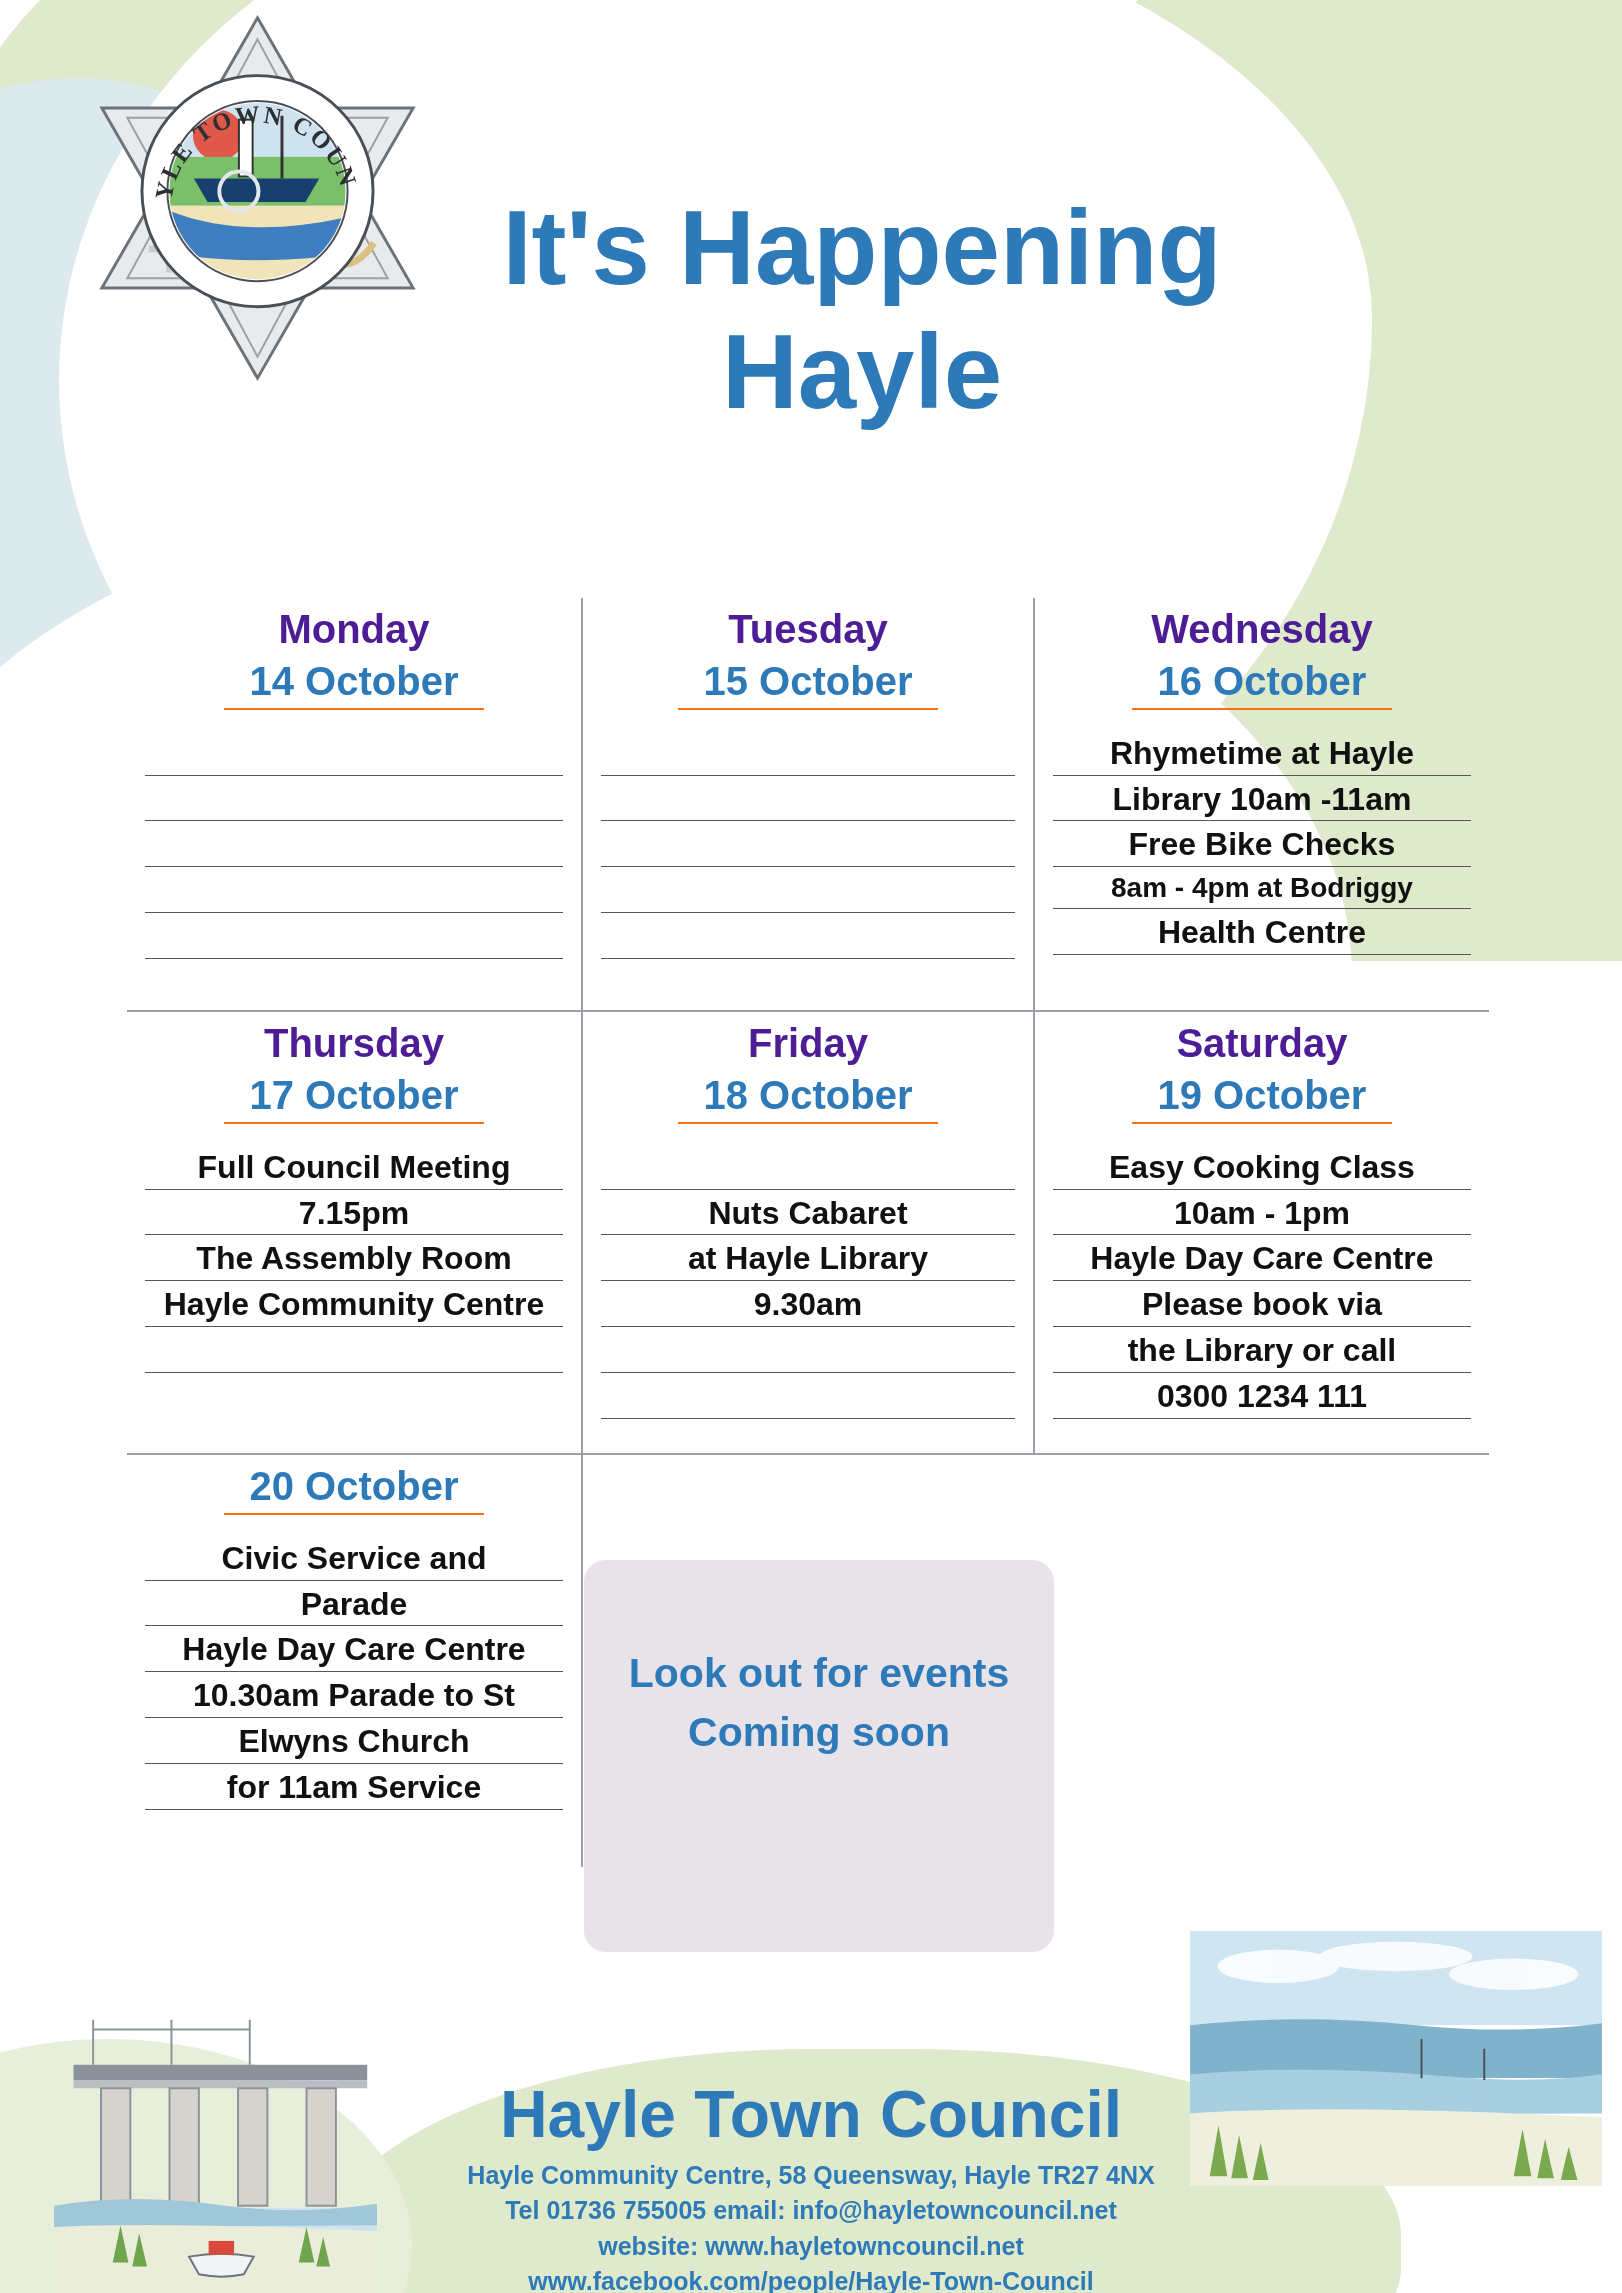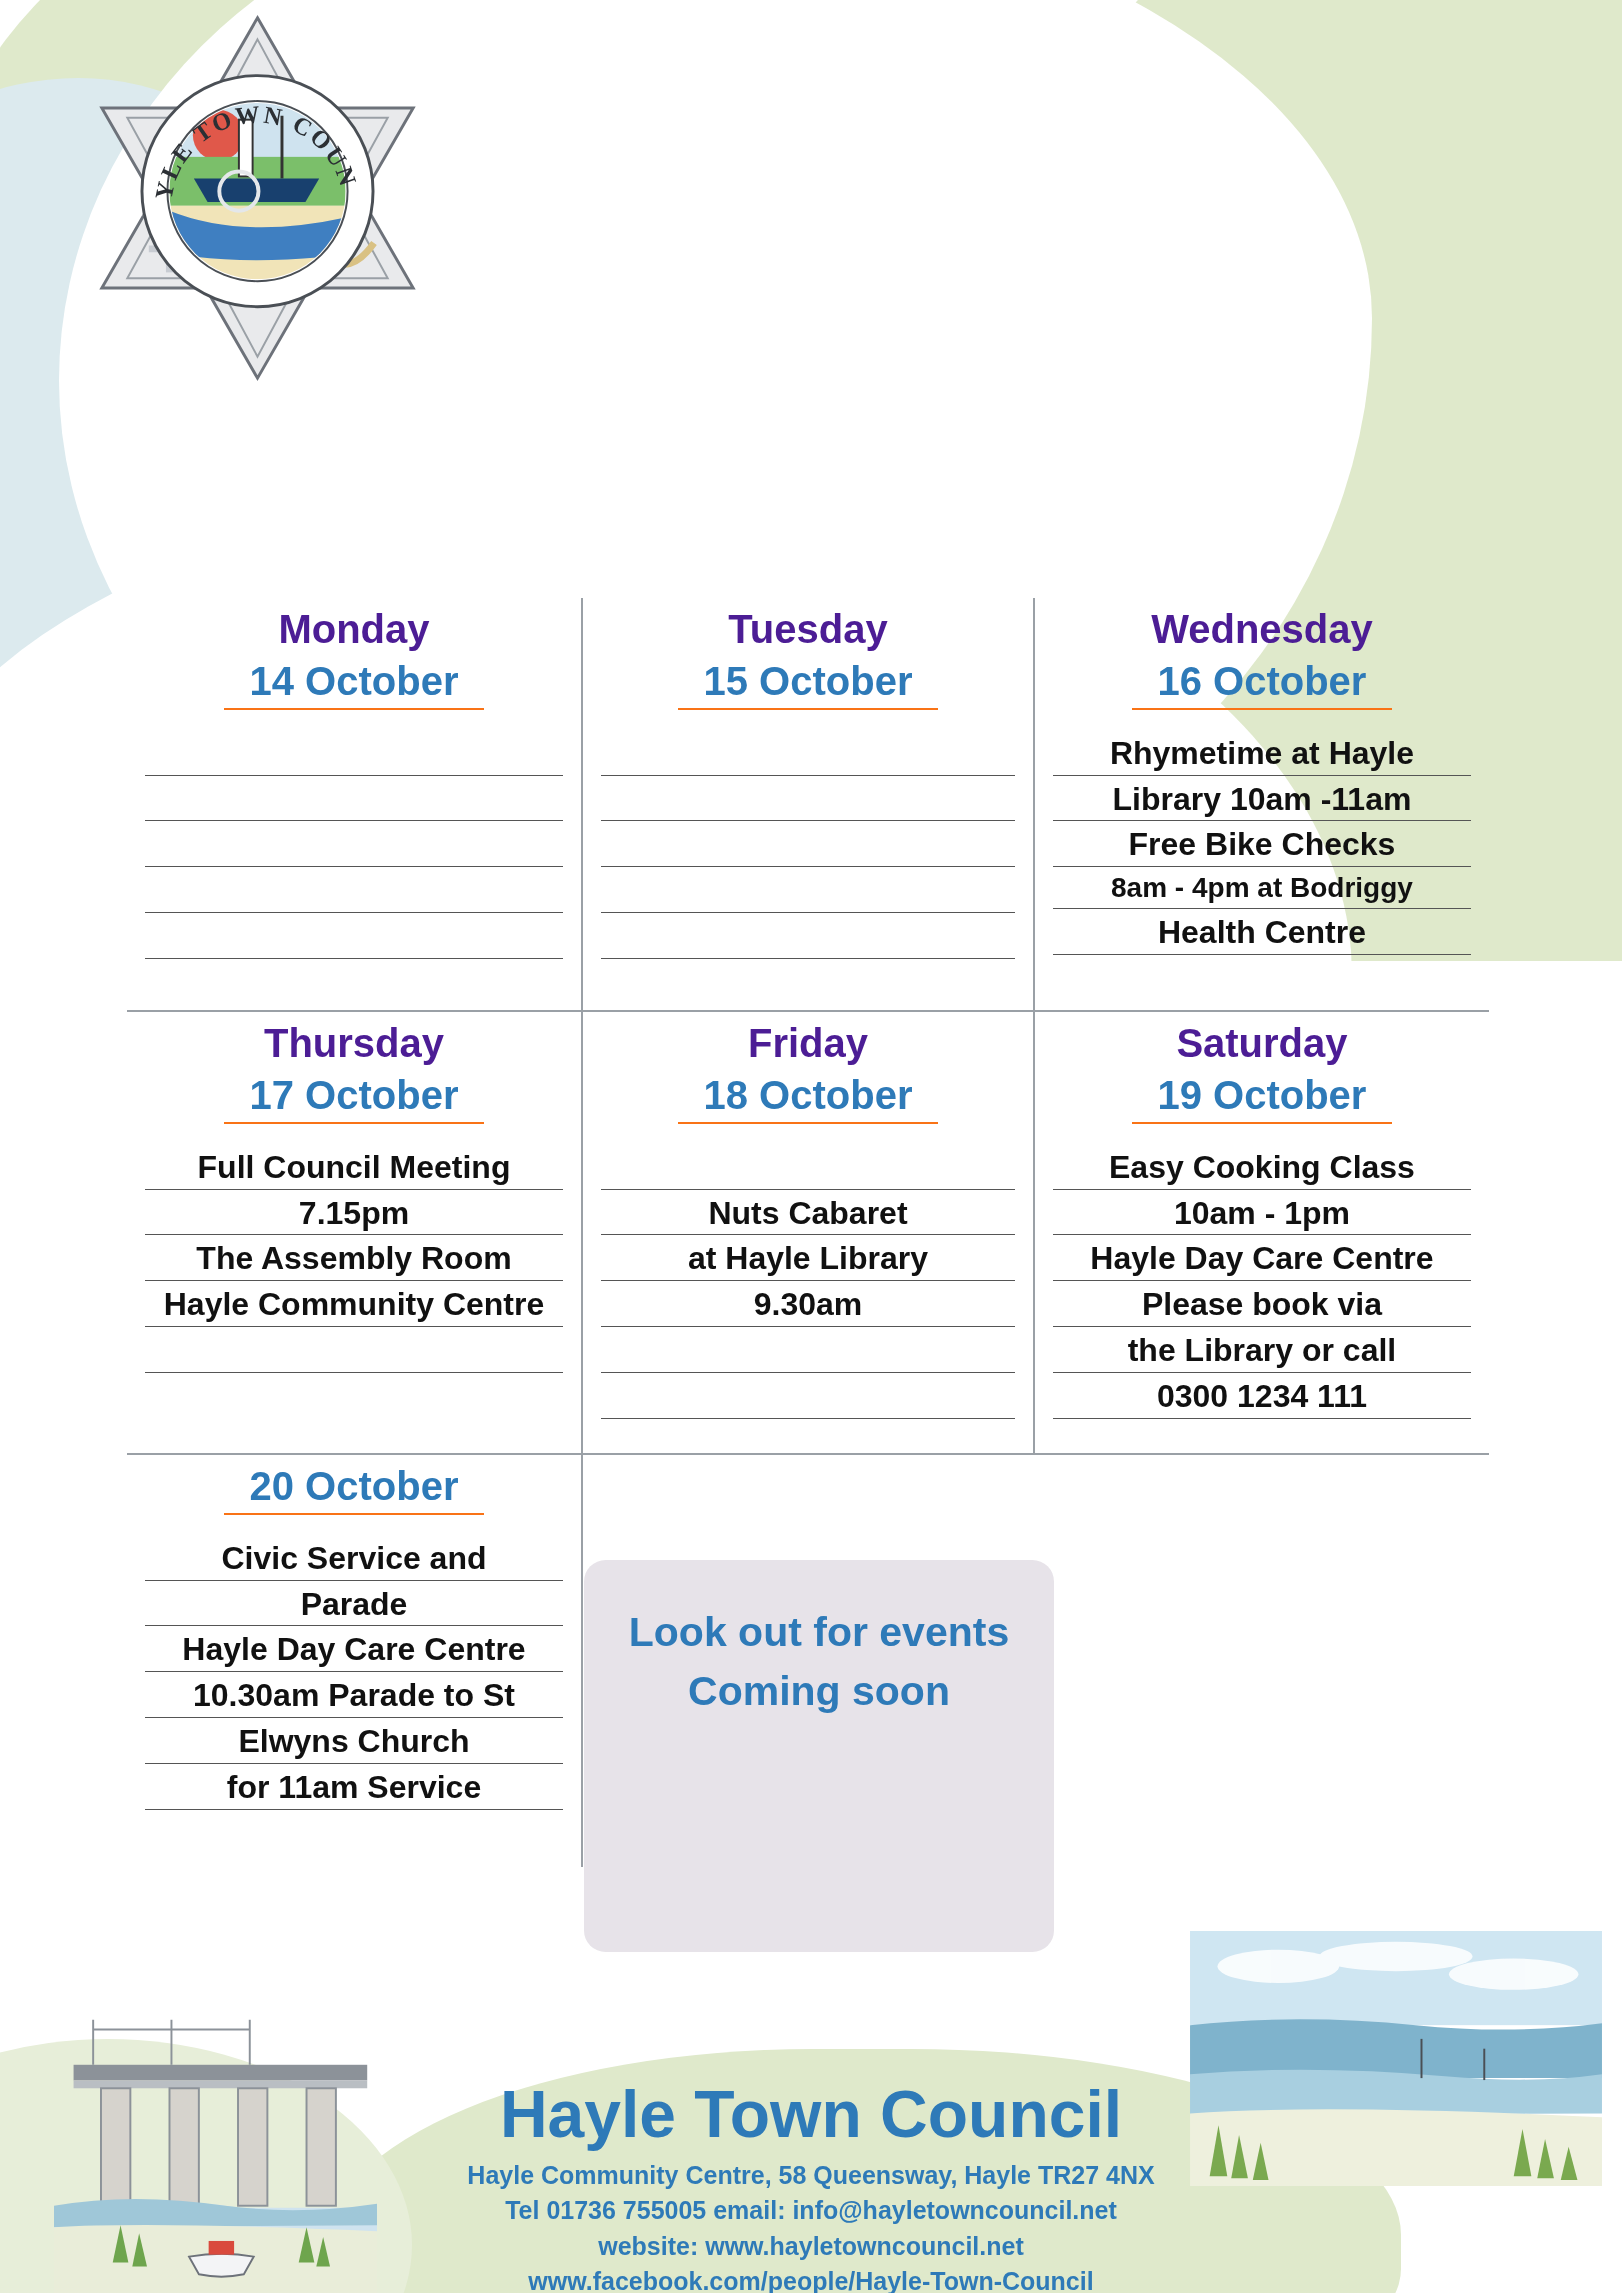--- a/index.html
+++ b/index.html
@@ -167,21 +167,21 @@
   .coming-soon {
     position: absolute;
     left: 584px; top: 1560px;
     width: 470px; height: 392px;
     background: #e7e3e9;
     border-radius: 21.6px;
     color: #2e7ab8;
     font-size: 41px;
     font-weight: bold;
     text-align: center;
-    padding-top: 43px;
+    padding-top: 84px;
     box-sizing: border-box;
     line-height: 1.45;
   }
 
   
   .footer {
     position: absolute;
     left: 0; bottom: 0;
     width: 100%;
     text-align: center;
@@ -271,20 +271,21 @@
 
       <defs>
         <path id="arcTop" d="M128 190 A 88 88 0 0 1 302 190"></path>
       </defs>
       <text font-family="Liberation Serif, serif" font-size="25" font-weight="bold" fill="#2b2f34" letter-spacing="2.5">
         <textPath href="#arcTop" startOffset="50%" text-anchor="middle">HAYLE TOWN COUNCIL</textPath>
       </text>
     </g>
   </svg>
 
+  <div class="poster-title">It's Happening Hayle</div>
 </div>
 
 <div class="calendar">
 
   <div class="cal-row cal-row-1">
 
     <div class="cal-cell">
       <div class="day-name">Monday</div>
       <div class="day-date">14 October</div>
       <div class="entry-lines">

